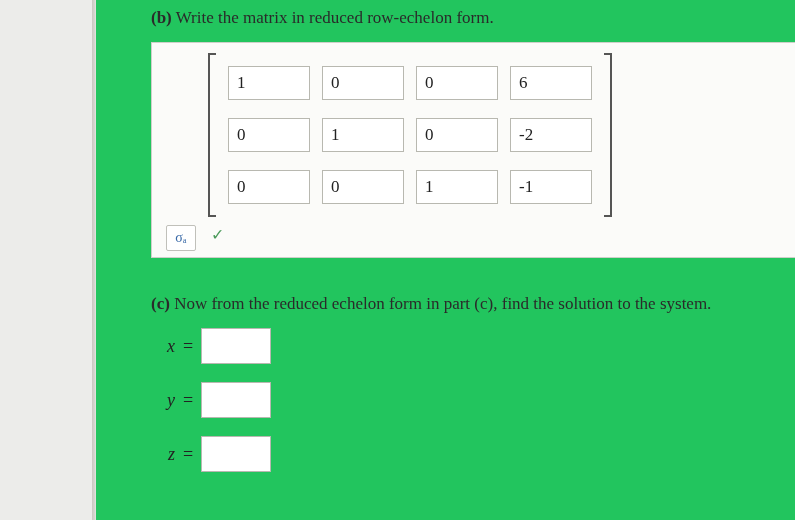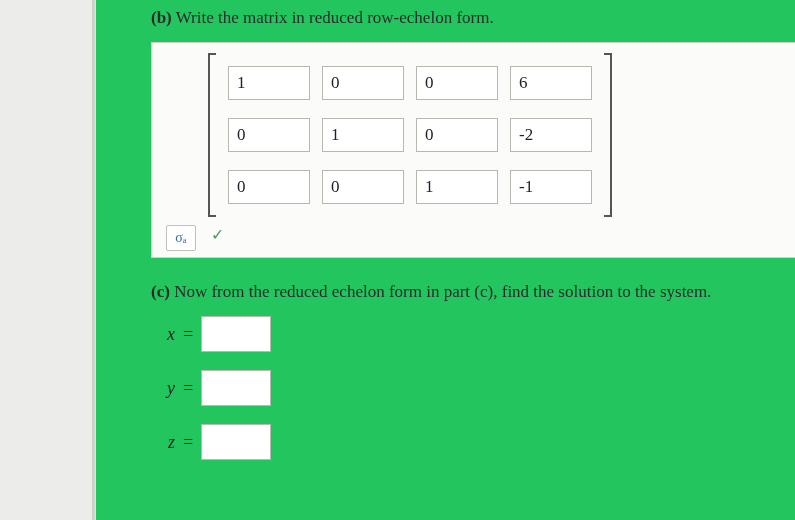--- a/index.html
+++ b/index.html
@@ -103,21 +103,21 @@
     color: #3a6aa8;
     display: flex;
     align-items: center;
     justify-content: center;
     border-radius: 2px;
   }
   .check {
     color: #4a9a5a;
     font-size: 16px;
   }
-  .partc { margin-top: 24px; }
+  .partc { margin-top: 36px; }
   .eqs {
     margin-top: 12px;
     margin-left: 6px;
   }
   .eq-row {
     display: flex;
     align-items: center;
     gap: 8px;
     margin-bottom: 18px;
     font-size: 18px;

